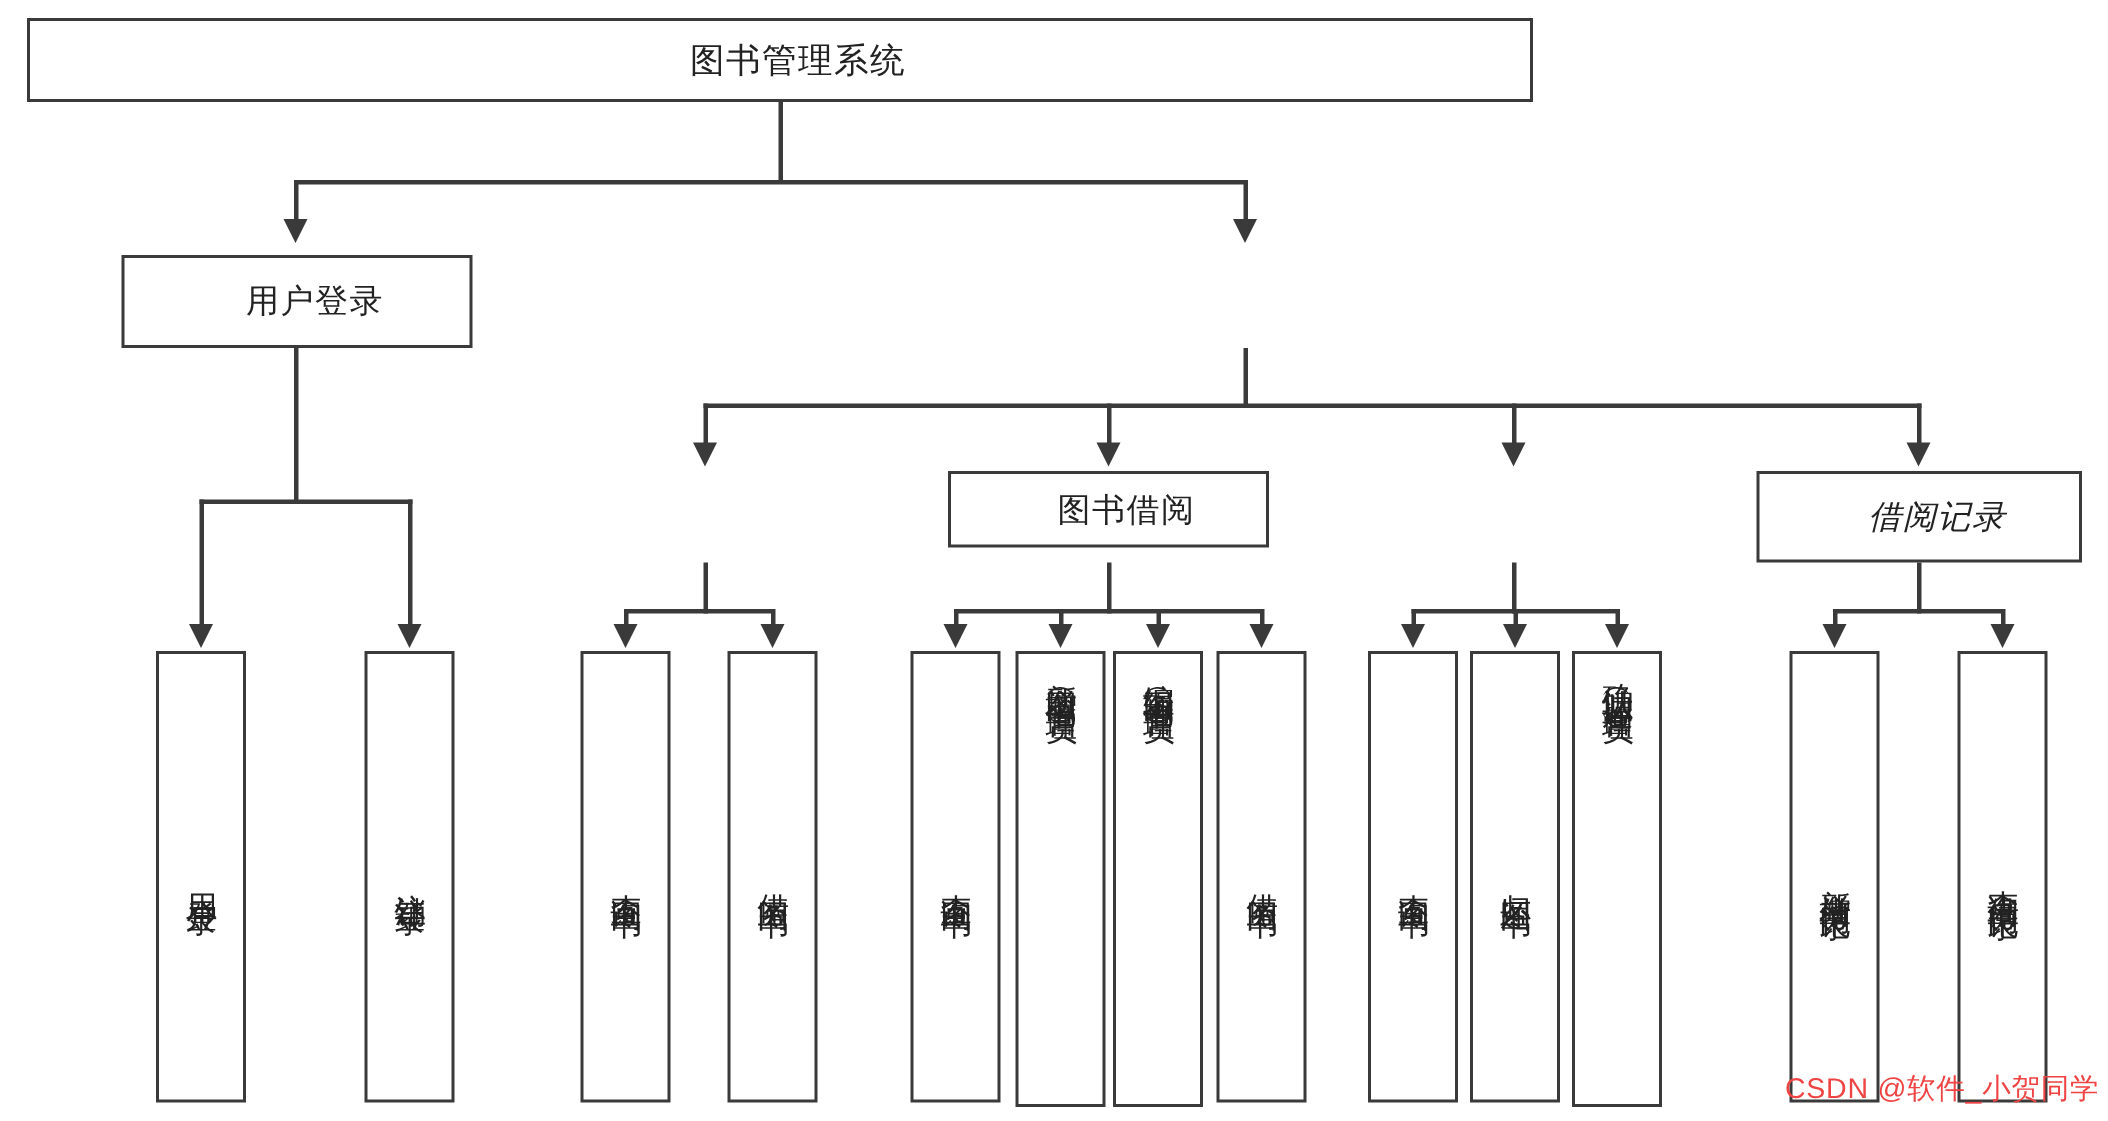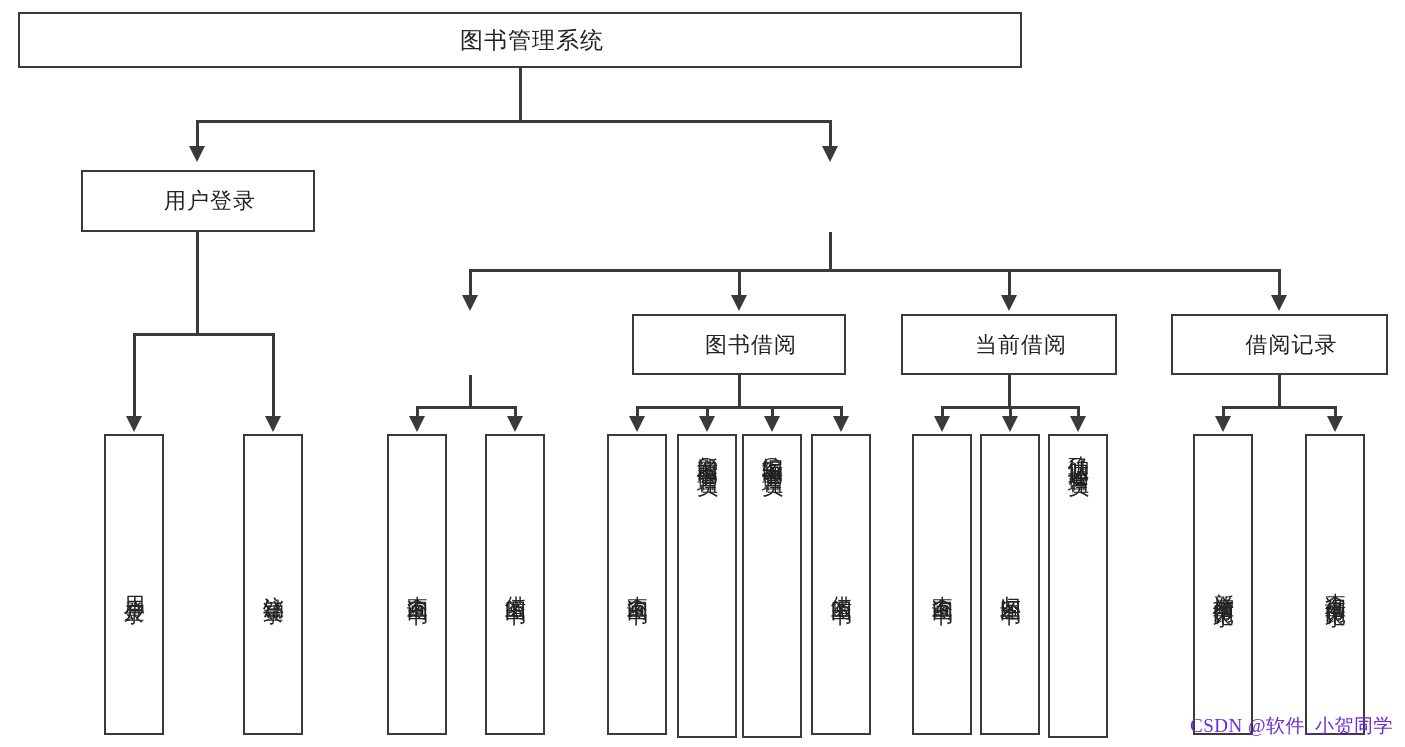--- a/index.html
+++ b/index.html
@@ -59,24 +59,24 @@
     position:absolute;
     width:0;height:0;
     border-left:8px solid transparent;
     border-right:8px solid transparent;
     border-top:16px solid #3a3a3a;
   }
   
   #watermark{
     position:absolute;
     font-size:19px;
-    color:#6d28d9;
+    color:#ef4444;
     white-space:nowrap;
     letter-spacing:0.5px;
-    font-family:Liberation Serif, serif;
+    font-family:Liberation Sans, sans-serif;
   }
 </style>
 </head>
 <body>
 
 <div id="canvas">
 
   <div class="node h root" style="left:18px;top:12px;width:1004px;height:56px;">
     <span class="lbl">图书管理系统</span>
   </div>
@@ -106,27 +106,24 @@
 
   <div class="ln vert" style="left:469px;top:269px;height:28px;"></div>
   <div class="arrow" style="left:462px;top:295px;"></div>
   <div class="ln vert" style="left:738px;top:269px;height:28px;"></div>
   <div class="arrow" style="left:731px;top:295px;"></div>
   <div class="ln vert" style="left:1008px;top:269px;height:28px;"></div>
   <div class="arrow" style="left:1001px;top:295px;"></div>
   <div class="ln vert" style="left:1278px;top:269px;height:28px;"></div>
   <div class="arrow" style="left:1271px;top:295px;"></div>
 
-  <div class="node h" style="left:632px;top:314px;width:214px;height:61px;">
+  <div class="node h" style="left:632px;top:314px;width:214px;height:51px;">
     <span class="lbl">图书借阅</span>
   </div>
-  <div class="node h" style="left:901px;top:314px;width:216px;height:61px;">
-    <span class="lbl">当前借阅</span>
-  </div>
-  <div class="node h" style="left:1171px;top:314px;width:217px;height:61px;">
+  <div class="node h" style="left:1171px;top:314px;width:217px;height:61px;font-style:italic;">
     <span class="lbl">借阅记录</span>
   </div>
 
   <div class="ln vert" style="left:469px;top:375px;height:34px;"></div>
   <div class="ln horz" style="left:416px;top:406px;width:99px;height:3px;"></div>
   <div class="ln vert" style="left:416px;top:406px;height:12px;"></div>
   <div class="arrow" style="left:409px;top:416px;"></div>
   <div class="ln vert" style="left:514px;top:406px;height:12px;"></div>
   <div class="arrow" style="left:507px;top:416px;"></div>
 

